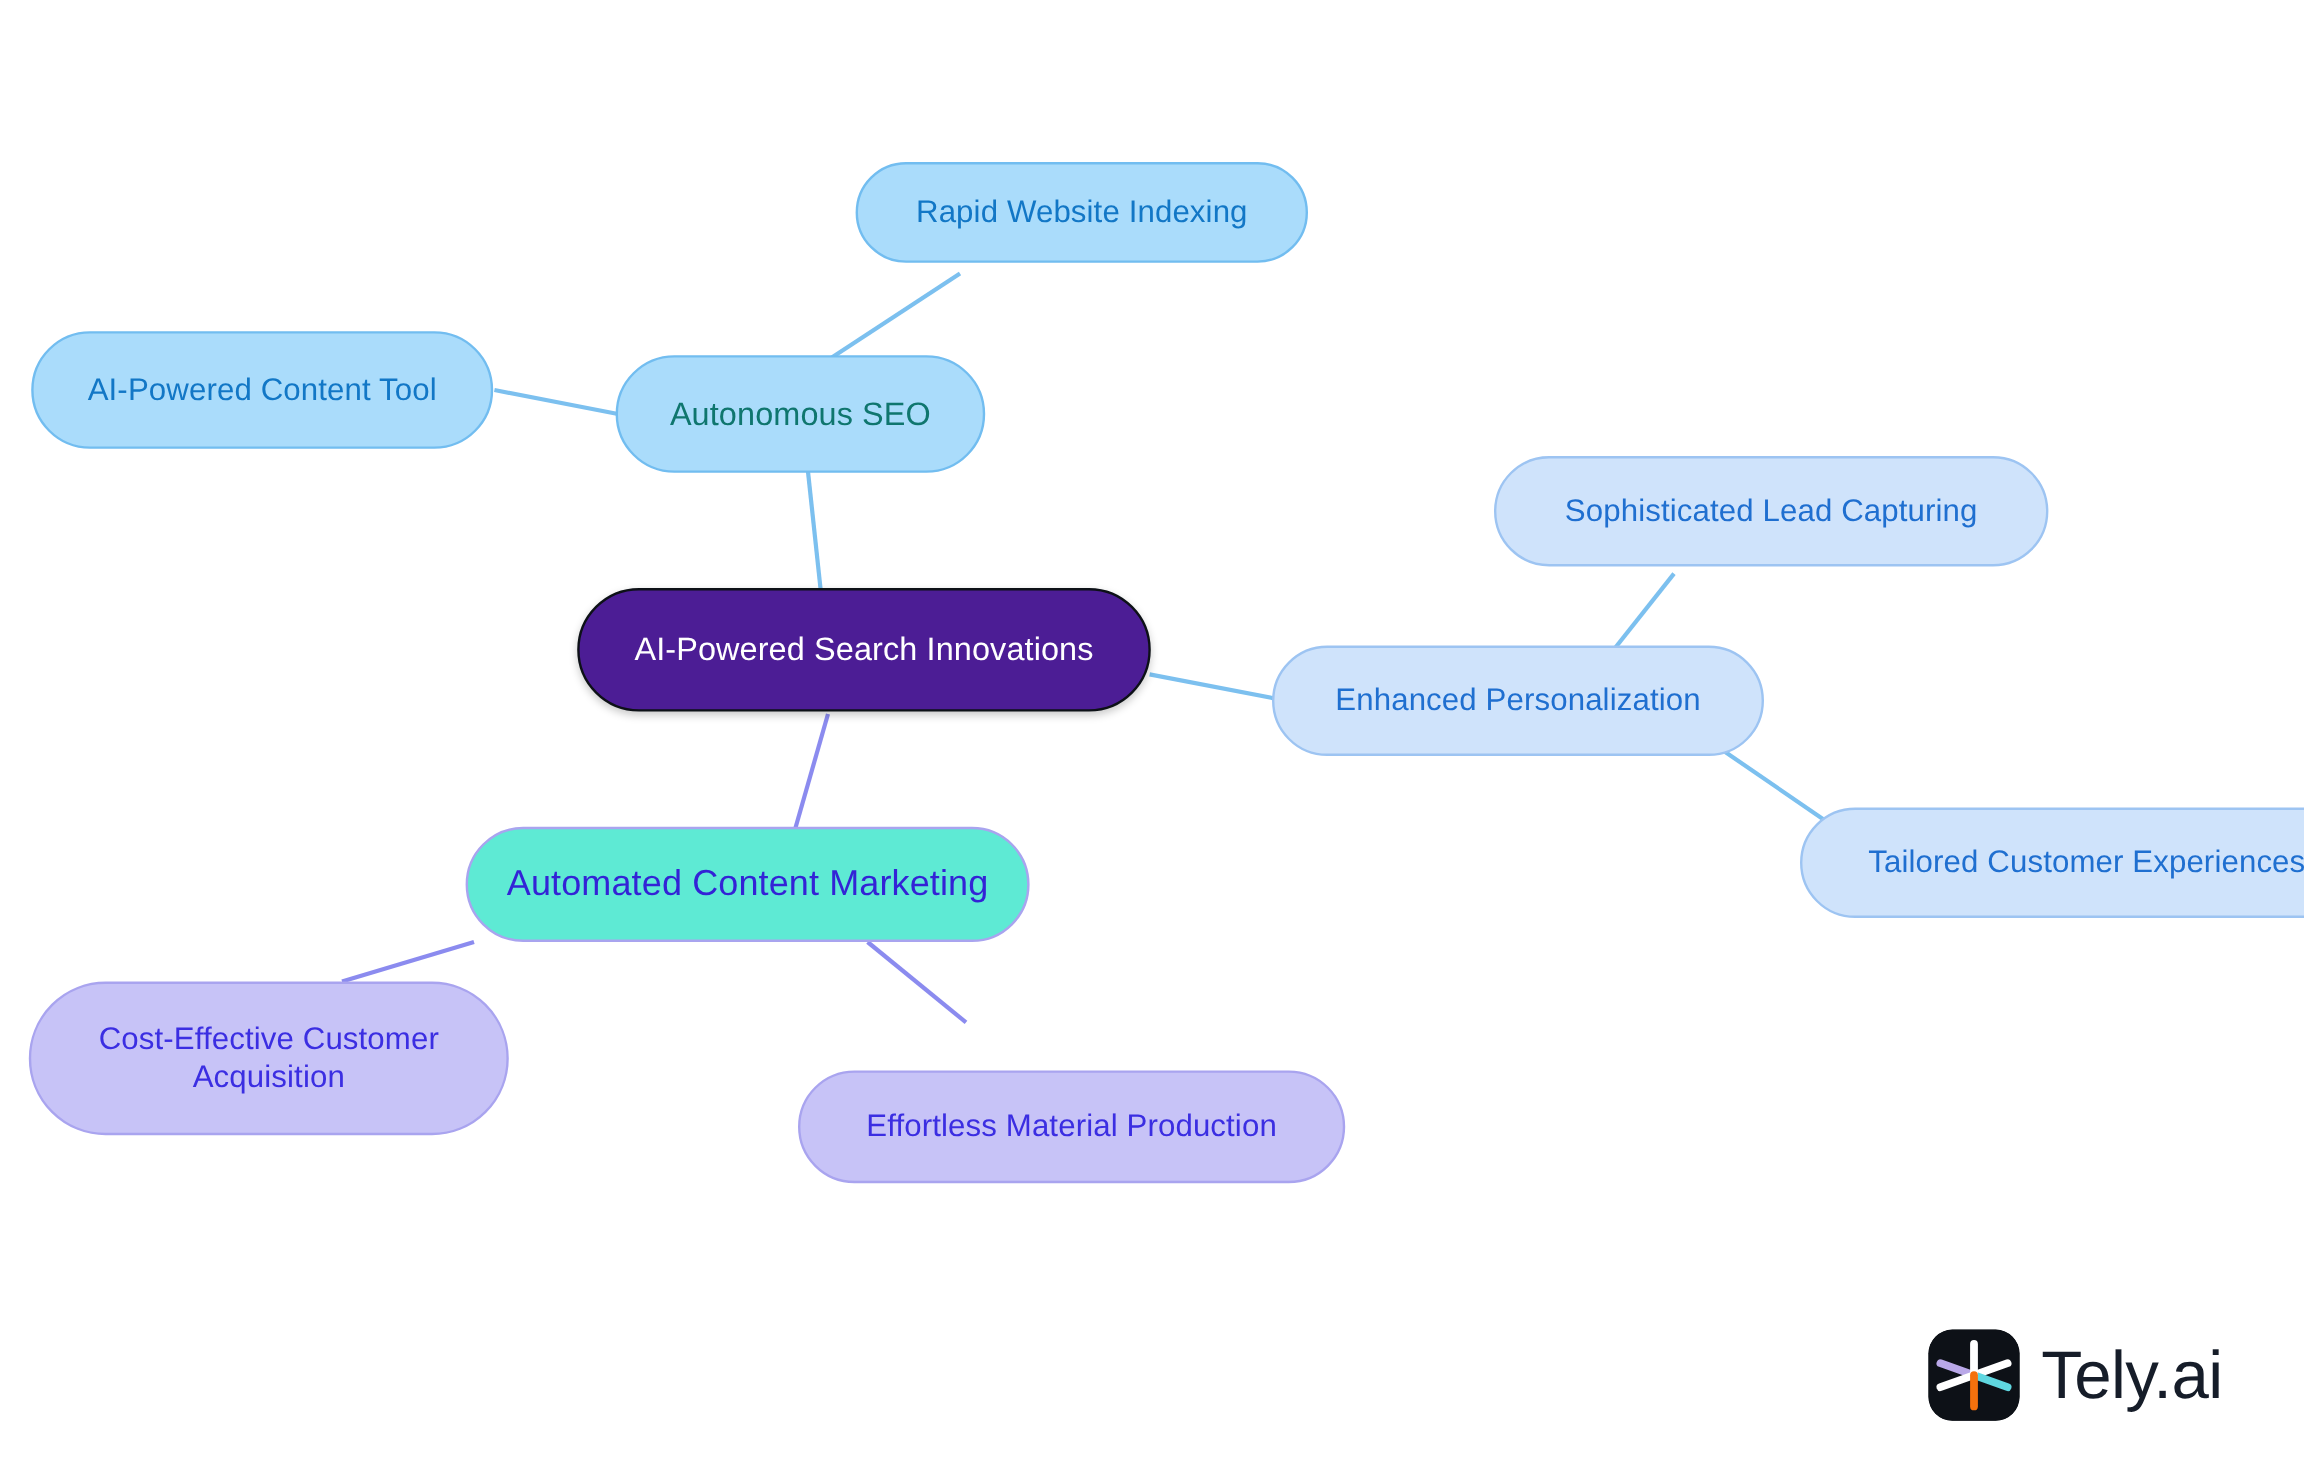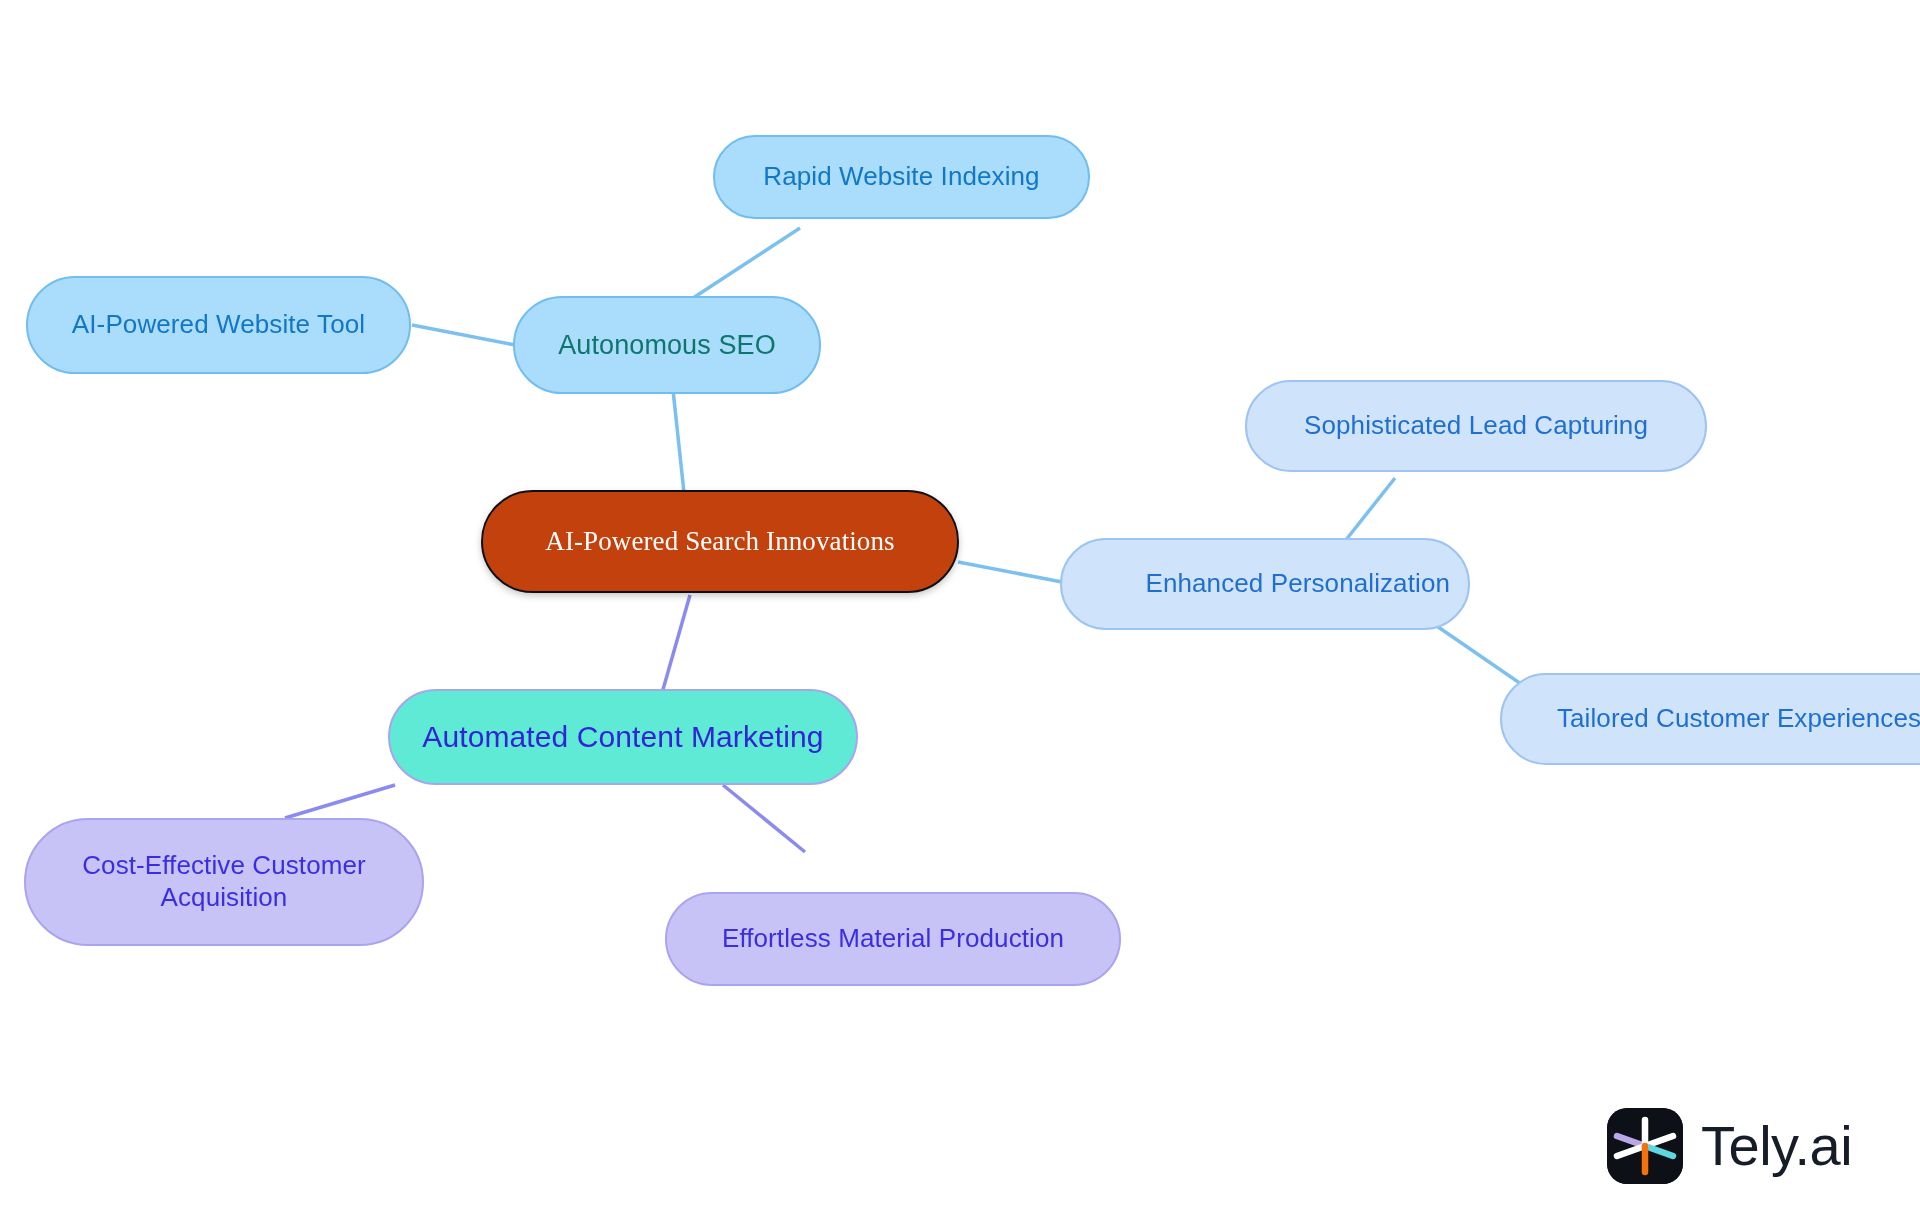--- a/index.html
+++ b/index.html
@@ -41,26 +41,25 @@
     letter-spacing: 0.1px;
     padding: 0 18px;
     z-index: 3;
   }
   .node-label {
     display: block;
     white-space: pre-line;
   }
   
   .node.root {
-    background: #c2410c;
+    background: #4c1d95;
     border-color: #0d1117;
     color: #ffffff;
     font-size: 27px;
     box-shadow: 0 3px 7px rgba(0,0,0,0.22);
-    font-family: Liberation Serif, serif;
   }
   
   .node.blue {
     background: #aadcfb;
     border-color: #72bdf0;
     color: #1277c6;
     font-size: 26px;
   }
   .node.blue-deep {
     background: #aadcfb;
@@ -141,28 +140,28 @@
 
   <div class="node root" style="left:481px; top:490px; width:478px; height:103px;">
     <span class="node-label">AI-Powered Search Innovations</span>
   </div>
 
   <div class="node blue-deep" style="left:513px; top:296px; width:308px; height:98px;">
     <span class="node-label">Autonomous SEO</span>
   </div>
 
   <div class="node blue" style="left:26px; top:276px; width:385px; height:98px;">
-    <span class="node-label">AI-Powered Website Tool</span>
+    <span class="node-label">AI-Powered Content Tool</span>
   </div>
 
   <div class="node blue" style="left:713px; top:135px; width:377px; height:84px;">
     <span class="node-label">Rapid Website Indexing</span>
   </div>
 
-  <div class="node softblue" style="left:1060px; top:538px; width:410px; height:92px;justify-content:flex-end;">
+  <div class="node softblue" style="left:1060px; top:538px; width:410px; height:92px;">
     <span class="node-label">Enhanced Personalization</span>
   </div>
 
   <div class="node softblue" style="left:1245px; top:380px; width:462px; height:92px;">
     <span class="node-label">Sophisticated Lead Capturing</span>
   </div>
 
   <div class="node softblue" style="left:1500px; top:673px; width:478px; height:92px;">
     <span class="node-label">Tailored Customer Experiences</span>
   </div>

